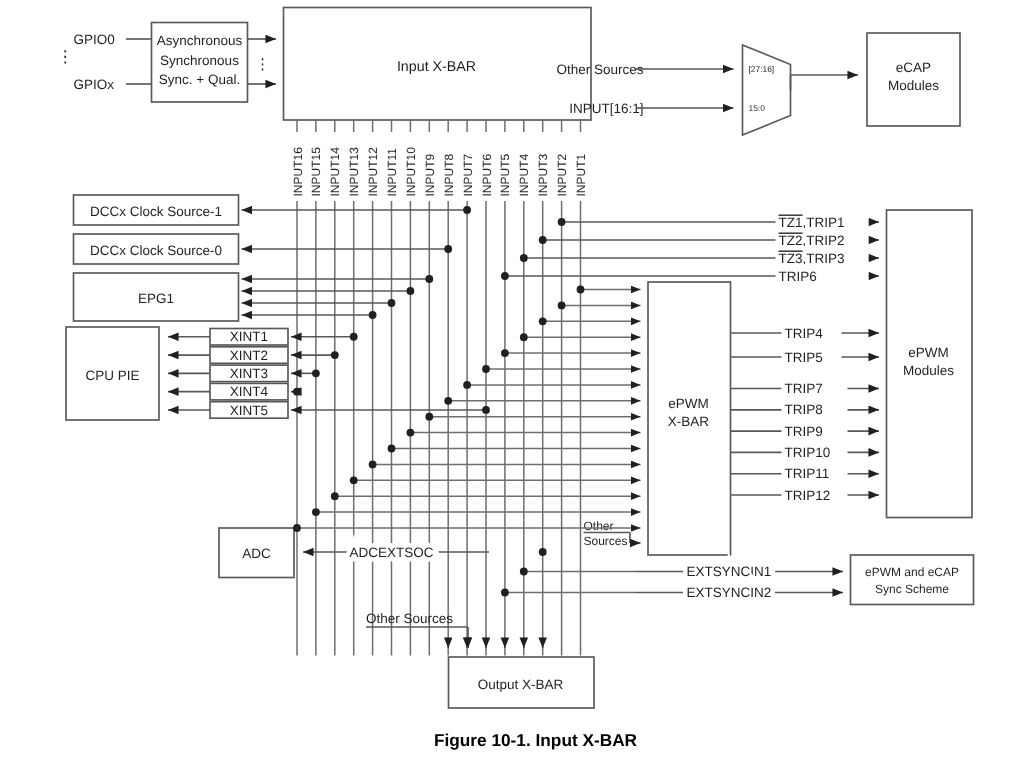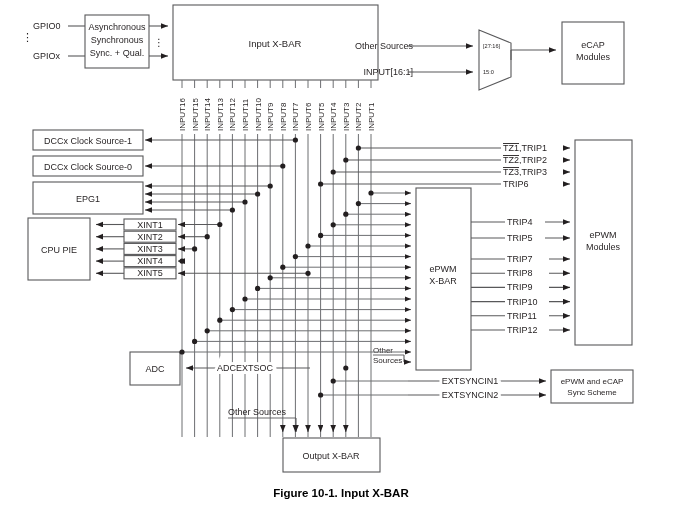--- a/index.html
+++ b/index.html
@@ -1,18 +1,18 @@
 <!DOCTYPE html>
 <html><head>
 <meta charset="utf-8">
 <style>
   html,body{margin:0;padding:0;background:#ffffff;}
   body{width:683px;height:518px;overflow:hidden;
        font-family:"Liberation Sans","DejaVu Sans",sans-serif;}
-  #root{position:relative;width:628px;height:518px;}
+  #root{position:relative;width:628px;height:518px;padding-left:16px;}
   svg{display:block;}
   .bx{fill:#ffffff;stroke:#58585a;stroke-width:1.1;}
   .wire{stroke:#58585a;stroke-width:1.1;fill:none;}
   .wirethin{stroke:#6d6e71;stroke-width:1;fill:none;}
   .dot{fill:#231f20;}
   .ah{fill:#231f20;}
   .t{fill:#231f20;font-size:9px;font-family:"Liberation Sans","DejaVu Sans",sans-serif;}
   .tb{fill:#231f20;font-size:9.5px;}
   .tiny{fill:#231f20;font-size:5.6px;}
   .vt{fill:#231f20;font-size:8px;}

